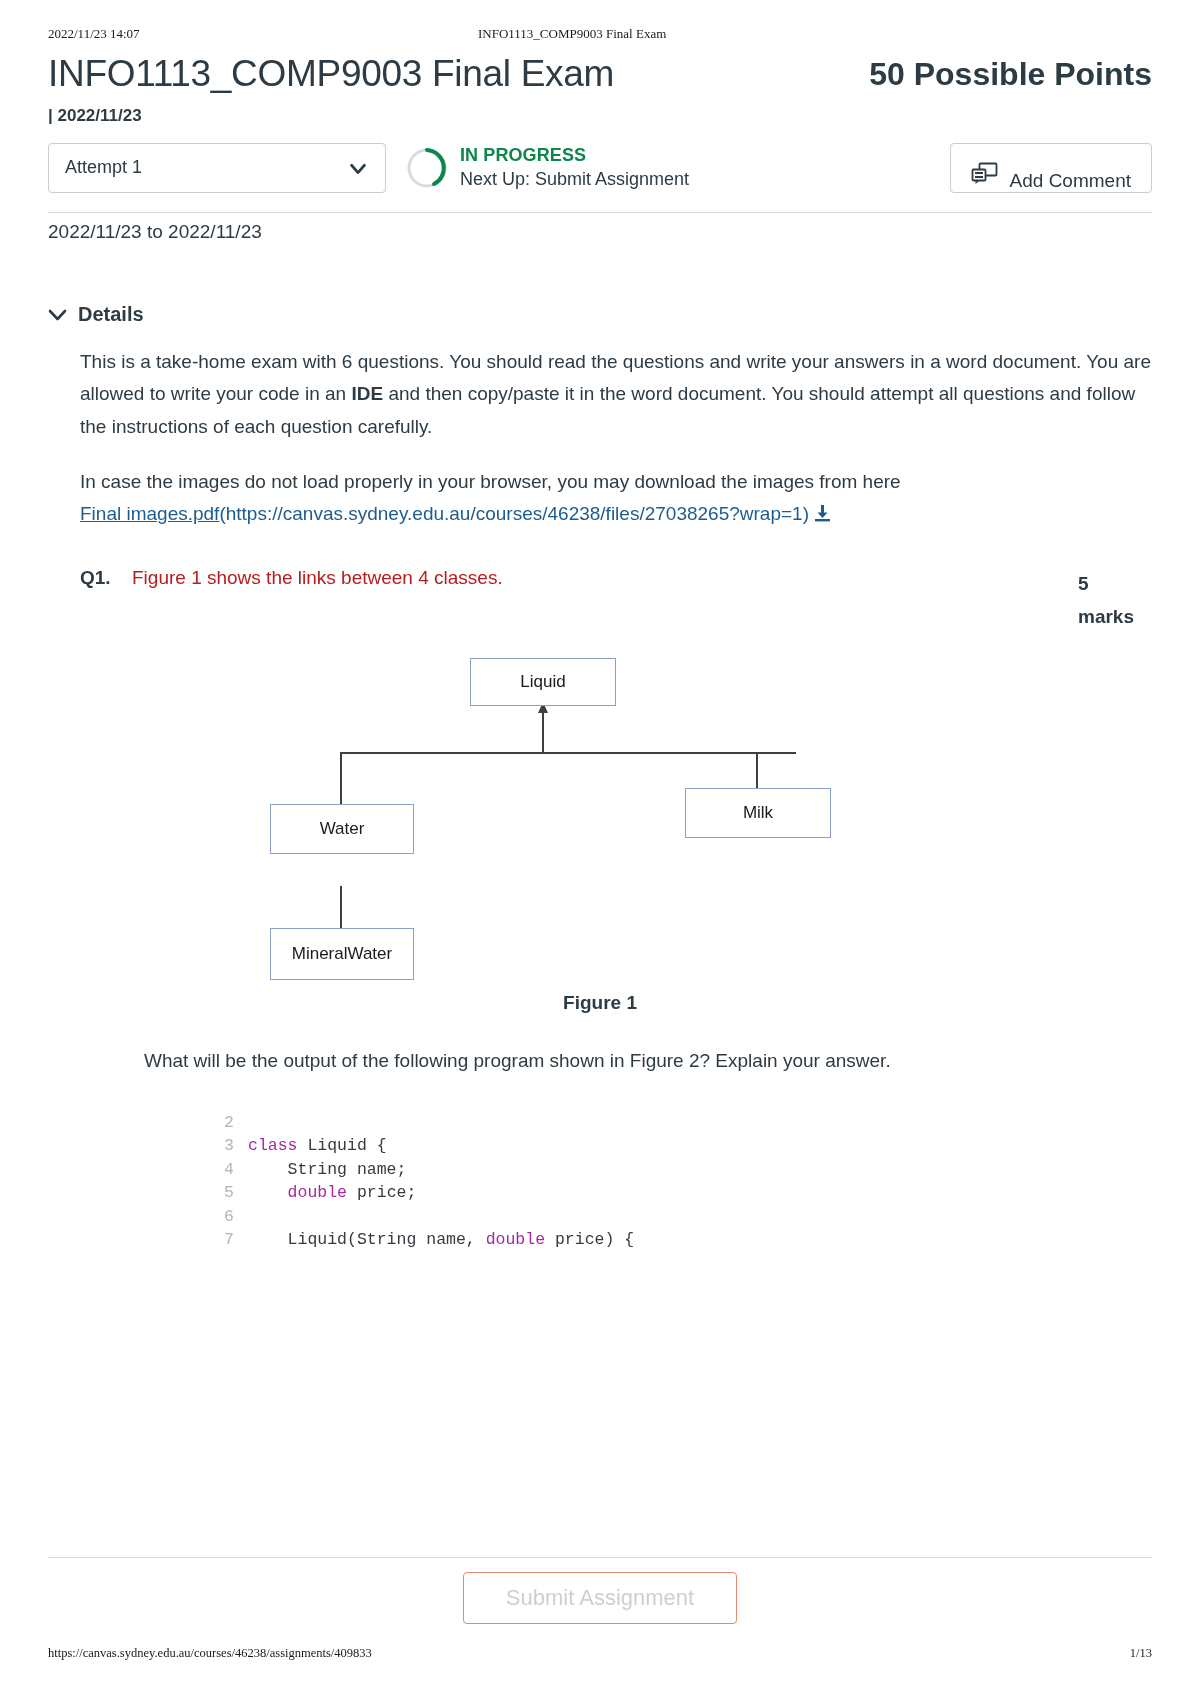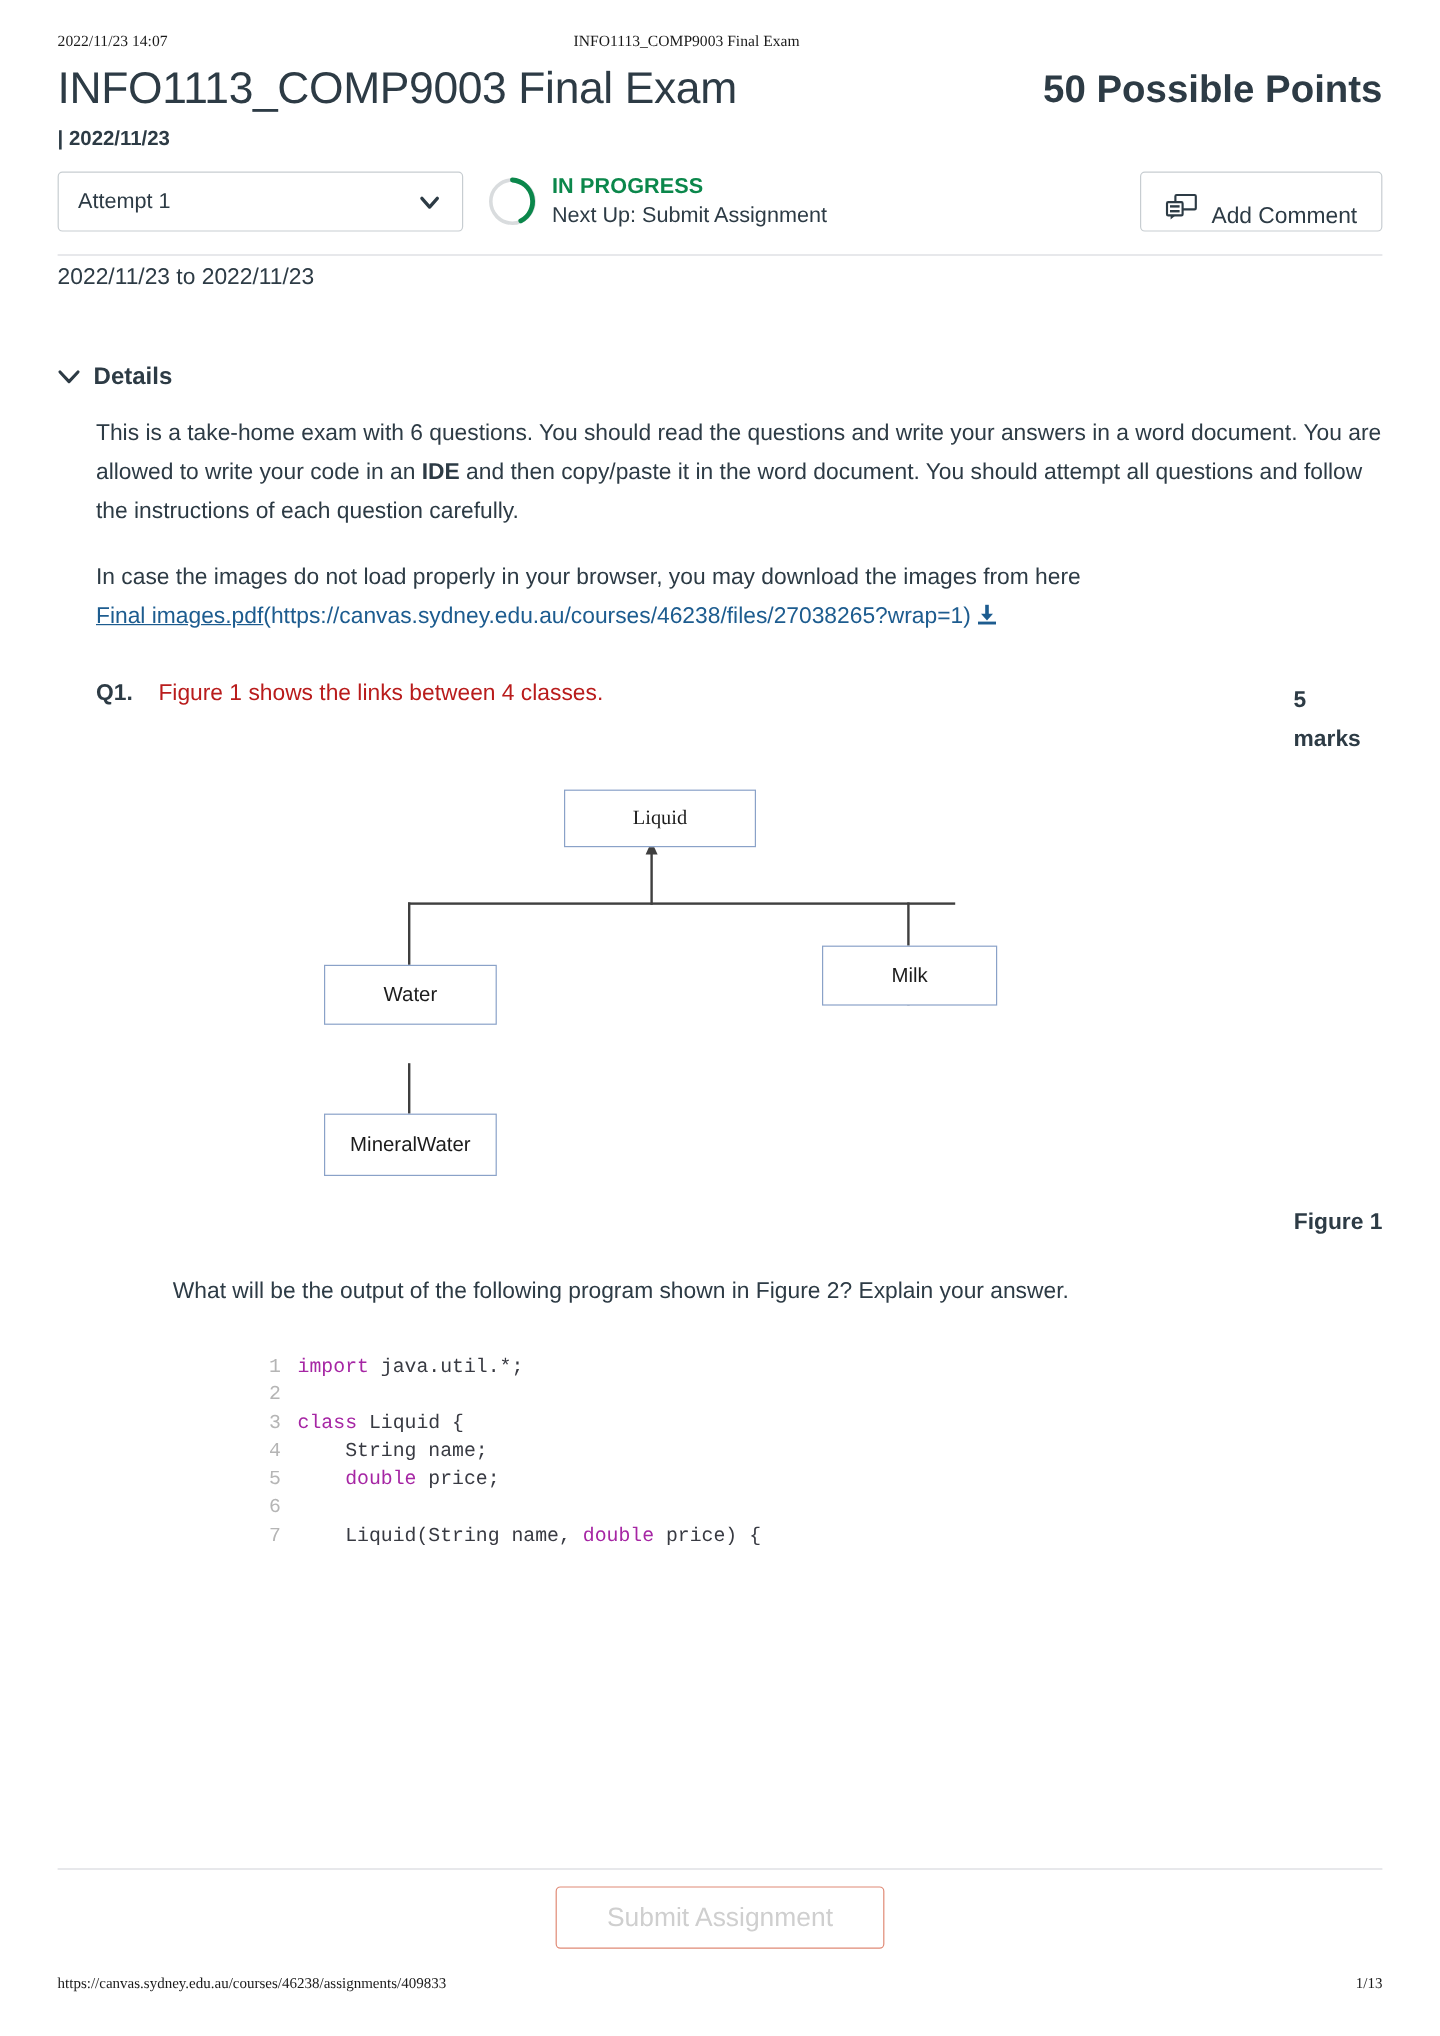--- a/index.html
+++ b/index.html
@@ -224,25 +224,25 @@
     justify-content: center;
     font-size: 17px;
     color: #1c1c1c;
     box-sizing: border-box;
   }
   .uml-line {
     position: absolute;
     background: #3f3f3f;
   }
   .fig-caption {
-    text-align: right;
-    font-size: 19px;
-    font-weight: 700;
-    color: #2d3b45;
-    margin-top: 22px;
+    text-align: center;
+    font-size: 19px;
+    font-weight: 700;
+    color: #2d3b45;
+    margin-top: 6px;
   }
 
   
   .prompt {
     margin-left: 96px;
     margin-top: 30px;
     font-size: 19px;
     line-height: 1.75;
     color: #2d3b45;
     max-width: 810px;
@@ -402,40 +402,39 @@
       <svg width="14" height="12" viewBox="0 0 14 12">
           <path d="M7 0 L12 11 L2 11 Z" fill="#3f3f3f"></path>
         </svg>
     </div>
     <div style="position:absolute; left:286px; top:176px;">
       <svg width="14" height="12" viewBox="0 0 14 12">
           <path d="M7 0 L12 11 L2 11 Z" fill="#3f3f3f"></path>
         </svg>
     </div>
 
-    <div class="uml-box" style="left:422px; top:2px; width:160px; height:48px;font-family:Liberation Serif, serif;">
+    <div class="uml-box" style="left:422px; top:2px; width:146px; height:48px;">
       <span>Liquid</span>
     </div>
     <div class="uml-box" style="left:222px; top:148px; width:144px; height:50px;">
       <span>Water</span>
     </div>
     <div class="uml-box" style="left:637px; top:132px; width:146px; height:50px;">
       <span>Milk</span>
     </div>
     <div class="uml-box" style="left:222px; top:272px; width:144px; height:52px;">
       <span>MineralWater</span>
     </div>
   </div>
 
   <div class="fig-caption">Figure 1</div>
 
   <div class="prompt">What will be the output of the following program shown in Figure 2? Explain your answer.</div>
 
   <div class="code-block">
-      <div class="code-line"><span class="ln">1</span><span class="kw">import</span><span class="tx"> java.util.*;</span></div>
       <div class="code-line"><span class="ln">2</span><span class="tx"></span></div>
       <div class="code-line"><span class="ln">3</span><span class="kw">class</span><span class="tx"> Liquid {</span></div>
       <div class="code-line"><span class="ln">4</span><span class="tx">    String name;</span></div>
       <div class="code-line"><span class="ln">5</span><span class="tx">    </span><span class="kw">double</span><span class="tx"> price;</span></div>
       <div class="code-line"><span class="ln">6</span><span class="tx"></span></div>
       <div class="code-line"><span class="ln">7</span><span class="tx">    Liquid(String name, </span><span class="kw">double</span><span class="tx"> price) {</span></div>
     </div>
 
   <div class="footer-bar">
     <div class="submit-btn">Submit Assignment</div>

